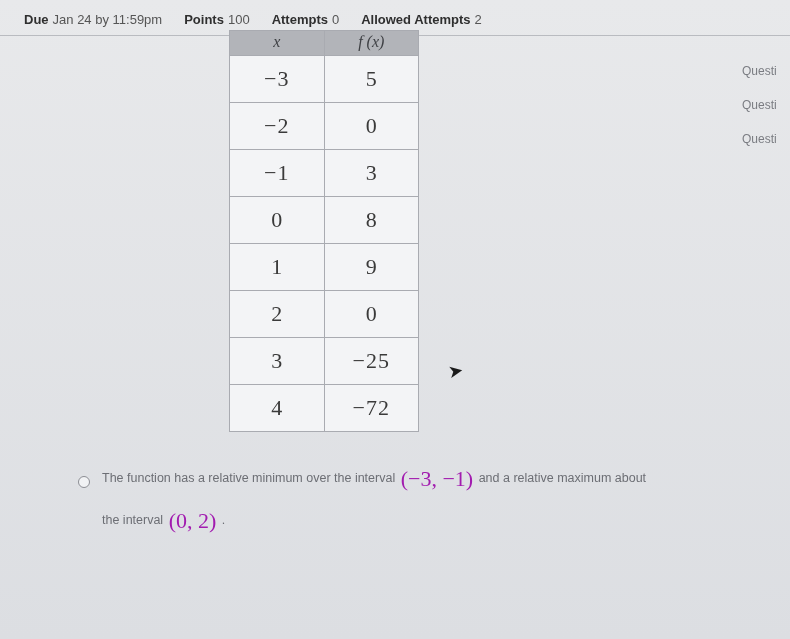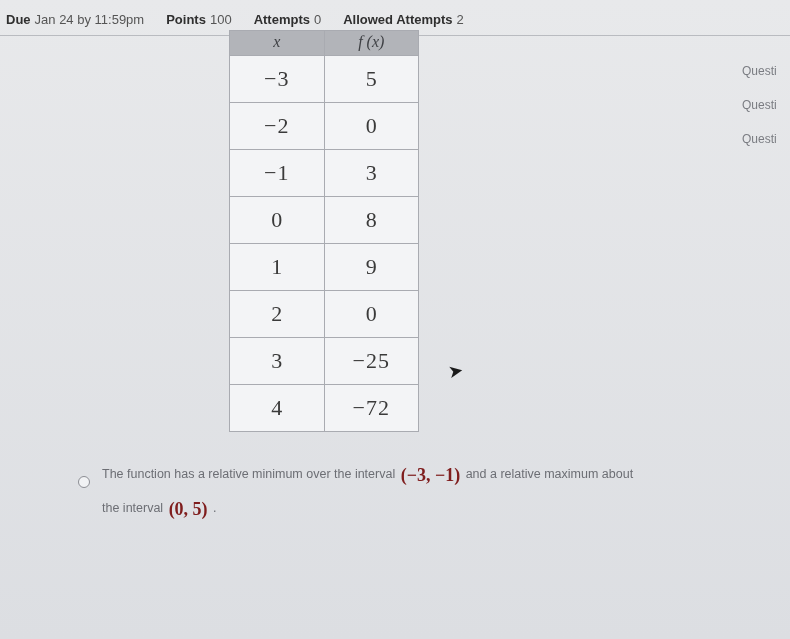--- a/index.html
+++ b/index.html
@@ -8,21 +8,21 @@
       height: 639px;
       font-family: Arial, Helvetica, sans-serif;
       background: linear-gradient(180deg, #e8e9eb 0%, #dcdee2 100%);
       color: #3a3a3a;
       overflow: hidden;
       position: relative;
     }
     .meta-bar {
       display: flex;
       gap: 22px;
-      padding: 12px 14px 8px 6px;
+      padding: 12px 14px 8px 24px;
       font-size: 13px;
       color: #444;
       border-bottom: 1px solid #b9bbc0;
     }
     .meta-item { display: flex; gap: 4px; align-items: baseline; }
     .meta-label { font-weight: 700; color: #2f2f2f; }
     .meta-value { color: #555; }
     .content {
       position: relative;
       padding: 0 14px;
@@ -96,25 +96,24 @@
       flex-shrink: 0;
       background: #f1f2f4;
     }
     .option-text {
       font-size: 12.5px;
       color: #6c6e74;
       line-height: 1.9;
     }
     .math {
       font-family: "Times New Roman", serif;
-      font-size: 18px;
-      color: #7f1d1d;
+      font-size: 22px;
+      color: #a21caf;
       vertical-align: middle;
       padding: 0 2px;
-      font-weight: bold;
     }
   </style>
 </head>
 <body>
 
 <div class="meta-bar">
   <div class="meta-item">
     <span class="meta-label">Due</span>
     <span class="meta-value">Jan 24 by 11:59pm</span>
   </div>
@@ -188,18 +187,18 @@
   <div class="cursor">➤</div>
 
 
   <div class="option">
     <div class="radio"></div>
     <div class="option-text">
       <span>The function has a relative minimum over the interval </span>
       <span class="math">(−3, −1)</span>
       <span> and a relative maximum about</span><br>
       <span>the interval </span>
-      <span class="math">(0, 5)</span>
+      <span class="math">(0, 2)</span>
       <span>.</span>
     </div>
   </div>
 
 </div>
 
 </body></html>

